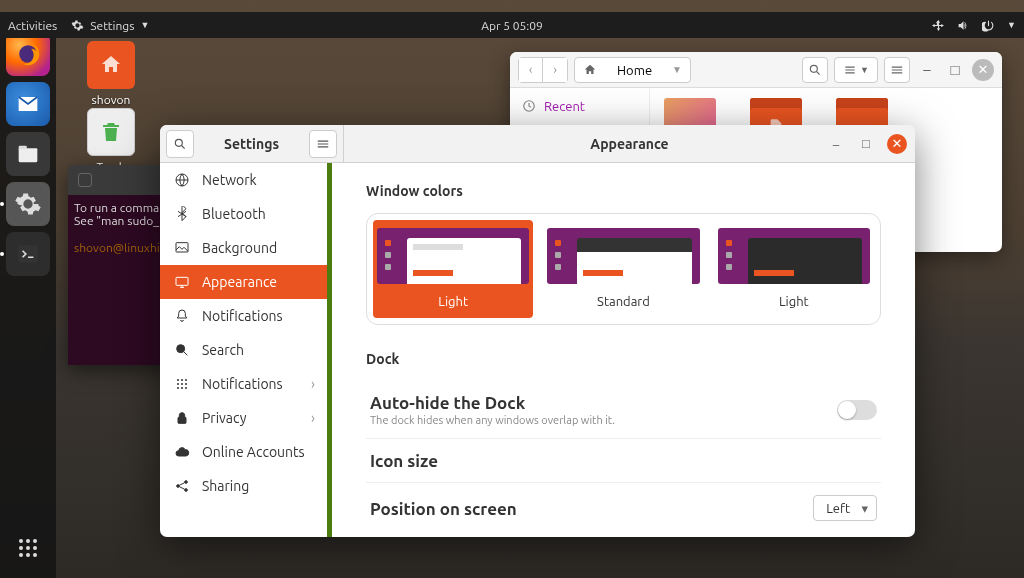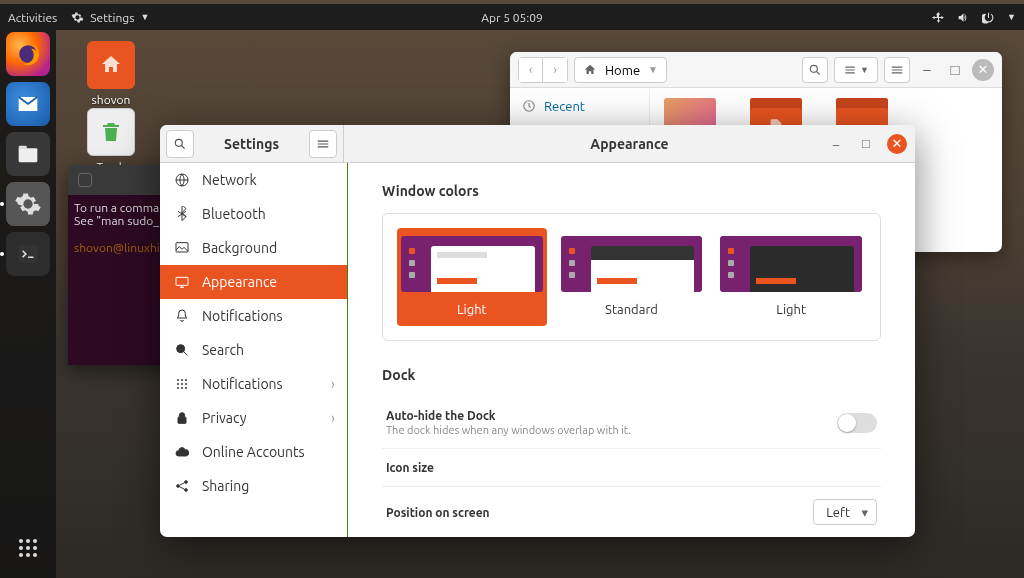--- a/index.html
+++ b/index.html
@@ -1,20 +1,20 @@
 <!DOCTYPE html>
 <html><head>
 <meta charset="utf-8">
 <style>
   * { box-sizing: border-box; margin: 0; padding: 0; font-family: Ubuntu, "Segoe UI", sans-serif; }
   html, body { width: 1024px; height: 578px; overflow: hidden; }
   body { background: linear-gradient(180deg,#5a4a3a 0%,#4c3f32 40%,#3a3530 60%,#2d2a26 100%); position: relative; }
   
   
-  .topbar { position:absolute; top:4px; left:0; right:0; height:26px; background:#1d1d1d; color:#ddd; display:flex; align-items:center; font-size:12px; padding:0 8px; z-index:100; }
+  .topbar { position:absolute; top:12px; left:0; right:0; height:26px; background:#1d1d1d; color:#ddd; display:flex; align-items:center; font-size:12px; padding:0 8px; z-index:100; }
   .topbar-left { display:flex; gap:14px; align-items:center; }
   .topbar-left .item { display:flex; align-items:center; gap:6px; cursor:pointer; }
   .topbar-center { position:absolute; left:50%; transform:translateX(-50%); }
   .topbar-right { margin-left:auto; display:flex; gap:12px; align-items:center; }
   .topbar svg { width:13px; height:13px; fill:#ddd; }
   
   
   .dock { position:absolute; left:0; top:26px; bottom:0; width:56px; background:rgba(20,20,20,0.85); display:flex; flex-direction:column; align-items:center; padding-top:6px; z-index:50; }
   .dock-item { width:44px; height:44px; border-radius:8px; margin-bottom:6px; display:flex; align-items:center; justify-content:center; cursor:pointer; position:relative; }
   .dock-item.active::before { content:""; position:absolute; left:-6px; width:4px; height:4px; background:#fff; border-radius:50%; }
@@ -33,28 +33,28 @@
   .terminal-body { background:#2d0922; height:calc(100% - 30px); padding:6px; font-family:monospace; font-size:12px; color:#eee; }
   .terminal-body .line1 { color:#ddd; }
   .terminal-body .prompt { color:#a16207; }
   
   
   .files { position:absolute; left:510px; top:52px; width:492px; height:200px; background:#fff; border-radius:7px; box-shadow:0 6px 20px rgba(0,0,0,0.4); z-index:20; }
   .files-bar { height:36px; display:flex; align-items:center; padding:0 8px; border-bottom:1px solid #ddd; gap:6px; background:#f5f5f5; border-radius:7px 7px 0 0;}
   .files-nav { display:flex; border:1px solid #ccc; border-radius:4px; }
   .files-nav button { width:24px; height:24px; background:#fff; border:none; border-right:1px solid #ccc; color:#999; cursor:pointer; }
   .files-nav button:last-child { border-right:none; }
-  .files-path { display:flex; align-items:center; border:1px solid #ccc; border-radius:4px; height:26px; padding:0 8px; gap:8px; background:#fff; font-size:13px; }
+  .files-path { display:flex; align-items:center; border:1px solid #ccc; border-radius:4px; height:26px; padding:0 8px; gap:20px; background:#fff; font-size:13px; }
   .files-tools { margin-left:auto; display:flex; gap:6px; align-items:center; }
   .files-tools .btn { width:26px; height:26px; border:1px solid #ccc; border-radius:4px; background:#fff; display:flex; align-items:center; justify-content:center; cursor:pointer; }
   .files-tools .winbtn { width:22px; height:22px; display:flex; align-items:center; justify-content:center; cursor:pointer; color:#666; font-size:15px;}
   .files-tools .close { width:22px; height:22px; border-radius:50%; background:#bbb; color:#fff; display:flex; align-items:center; justify-content:center; cursor:pointer; font-size:13px;}
   .files-body { display:flex; height:calc(100% - 36px); }
   .files-sidebar { width:140px; border-right:1px solid #eee; padding:6px 0; font-size:13px; }
-  .files-sidebar .item { display:flex; align-items:center; gap:8px; padding:5px 12px; color:#0369a1; cursor:pointer; }
+  .files-sidebar .item { display:flex; align-items:center; gap:8px; padding:5px 12px; color:#a21caf; cursor:pointer; }
   .files-content { flex:1; padding:10px; display:flex; gap:26px; align-items:flex-start; }
   .file-item { width:60px; text-align:center; cursor:pointer; font-size:12px; color:#333; }
   .file-folder { width:52px; height:44px; background:#e95420; border-radius:3px; margin:0 auto 6px; position:relative; box-shadow: inset 0 10px 0 #c7431a;}
   .file-folder.gradient { background:linear-gradient(135deg,#e8a05f,#e15a9e); box-shadow:none; height:46px;}
   .file-folder .inner-icon { position:absolute; bottom:8px; left:50%; transform:translateX(-50%); color:rgba(255,255,255,0.7); }
   
   
   .desk-folder { position:absolute; width:60px; text-align:center; color:#fff; font-size:12px; cursor:pointer;}
   .desk-folder .file-folder { margin-bottom:6px; }
   
@@ -63,37 +63,37 @@
   .settings-header { height:38px; display:flex; border-bottom:1px solid #d0d0d0; }
   .settings-header-left { width:184px; display:flex; align-items:center; padding:0 6px; border-right:1px solid #d0d0d0; background:#f2f2f2; border-radius:7px 0 0 0;}
   .settings-header-left .btn { width:28px; height:28px; border:1px solid #ccc; border-radius:4px; background:#fff; display:flex; align-items:center; justify-content:center; cursor:pointer; }
   .settings-header-left .title { flex:1; text-align:center; font-weight:600; font-size:14px; color:#333; }
   .settings-header-right { flex:1; display:flex; align-items:center; justify-content:center; position:relative; background:#f2f2f2; border-radius:0 7px 0 0;}
   .settings-header-right .title { font-weight:600; font-size:14px; color:#333; }
   .settings-header-right .winctrl { position:absolute; right:8px; display:flex; gap:12px; align-items:center; }
   .settings-header-right .winctrl .ctrl { width:18px; height:18px; display:flex; align-items:center; justify-content:center; cursor:pointer; color:#666; font-size:13px; }
   .settings-header-right .winctrl .close { width:20px; height:20px; border-radius:50%; background:#e95420; color:#fff; }
   .settings-body { flex:1; display:flex; overflow:hidden; }
-  .settings-sidebar { width:188px; border-right:1px solid #4d7c0f; overflow-y:auto; }
+  .settings-sidebar { width:172px; border-right:5px solid #4d7c0f; overflow-y:auto; }
   .sidebar-item { display:flex; align-items:center; gap:12px; padding:9px 14px; font-size:14px; color:#333; cursor:pointer; position:relative; }
   .sidebar-item.selected { background:#e95420; color:#fff; }
   .sidebar-item .chev { position:absolute; right:12px; color:#999; }
   .sidebar-item svg { width:16px; height:16px; fill:currentColor; }
   
   .settings-content { flex:1; padding:20px 34px; overflow-y:auto; font-size:14px; color:#333; }
   .section-title { font-weight:700; margin-bottom:14px; font-size:14px;}
-  .theme-row { display:flex; gap:10px; border:1px solid #ddd; border-radius:6px; padding:14px; margin-bottom:26px; }
+  .theme-row { display:flex; gap:10px; border:1px solid #ddd; border-radius:12px; padding:6px; margin-bottom:26px; }
   .theme-opt { flex:1; text-align:center; padding:8px 4px 10px; border-radius:4px; cursor:pointer;}
   .theme-opt.selected { background:#e95420; color:#fff; }
   .theme-preview { width:100%; height:56px; border-radius:3px; margin-bottom:10px; position:relative; overflow:hidden; }
   .theme-opt .label { font-size:13px; }
   
   .dock-section .row { display:flex; align-items:center; padding:12px 4px; border-bottom:1px solid #eee; }
   .dock-section .row:last-child { border-bottom:none; }
-  .dock-section .row .label { font-weight:600; font-size:12px; }
+  .dock-section .row .label { font-weight:600; font-size:17px; }
   .dock-section .row .sub { font-size:11px; color:#888; margin-top:2px;}
   .dock-section .row .control { margin-left:auto; display:flex; align-items:center; gap:10px;}
   .switch { width:40px; height:20px; background:#ddd; border-radius:10px; position:relative; cursor:pointer; }
   .switch::after { content:""; position:absolute; width:18px; height:18px; background:#fff; border-radius:50%; top:1px; left:1px; box-shadow:0 1px 2px rgba(0,0,0,0.3);}
   .slider { width:200px; height:4px; background:linear-gradient(90deg,#772953 46%,#ccc 46%); border-radius:2px; position:relative; }
   .slider::after { content:""; position:absolute; left:46%; top:-5px; width:14px; height:14px; background:#fff; border:1px solid #aaa; border-radius:50%; transform:translateX(-50%); cursor:pointer;}
   .select { border:1px solid #ccc; border-radius:4px; padding:5px 26px 5px 12px; background:#fff; cursor:pointer; position:relative; font-size:13px;}
   .select::after { content:"▾"; position:absolute; right:8px; color:#666; }
   
   svg { display:block; }

